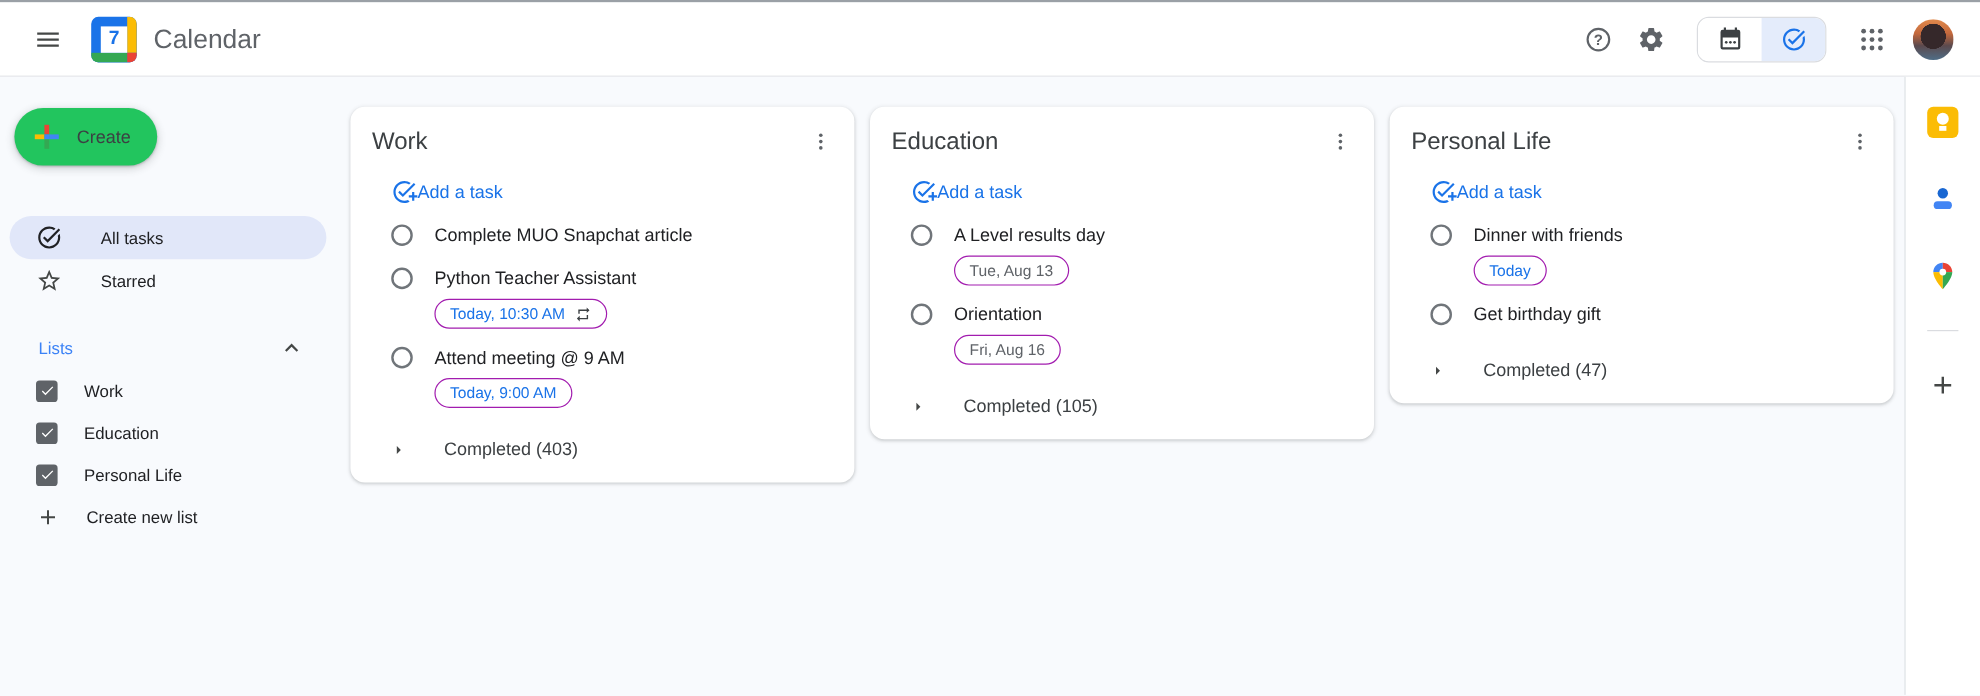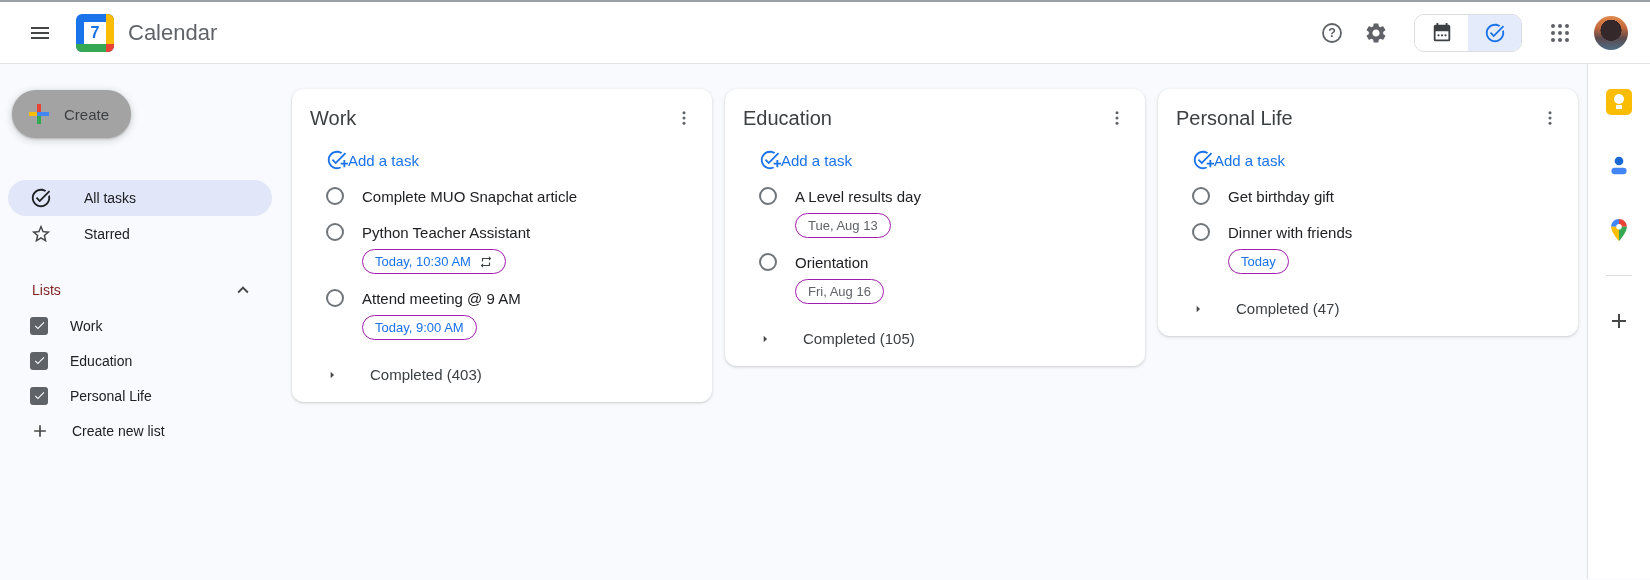--- a/index.html
+++ b/index.html
@@ -43,36 +43,36 @@
       linear-gradient(180deg, #e08a4d 0%, #c4683c 35%, #5b4a4e 65%, #4f6d86 100%);
   }
 
   
   .app-body { display: flex; height: 515px; background: #f8fafd; }
 
   
   .sidebar { width: 290px; flex: 0 0 auto; padding-top: 26px; }
   .create-btn {
     margin-left: 12px; height: 48px; border-radius: 24px; border: none; cursor: pointer;
-    background: #a3a3a3; display: flex; align-items: center; gap: 12px; padding: 0 22px 0 14px;
+    background: #22c55e; display: flex; align-items: center; gap: 12px; padding: 0 22px 0 14px;
     box-shadow: 0 1px 2px rgba(60,64,67,.3), 0 2px 6px 2px rgba(60,64,67,.15);
     font-family: inherit; font-size: 15px; font-weight: 500; color: #3c4043;
   }
   .nav-section { margin-top: 42px; }
   .side-row {
     height: 36px; display: flex; align-items: center; gap: 32px;
     margin: 0 18px 0 8px; padding-left: 22px; border-radius: 18px;
     font-size: 14px; color: #202124; cursor: pointer; background: none; border: none;
     font-family: inherit; width: 264px; text-align: left;
   }
   .side-row.selected { background: #e1e7f9; font-weight: 500; }
   .lists-head {
     margin: 26px 36px 6px 32px; height: 24px;
     display: flex; align-items: center; justify-content: space-between;
-    font-size: 14px; font-weight: 500; color: #7f1d1d;
+    font-size: 14px; font-weight: 500; color: #3b82f6;
   }
   .list-row { gap: 22px; height: 35px; }
   .checkbox {
     width: 18px; height: 18px; border-radius: 3px; background: #5f6368;
     display: flex; align-items: center; justify-content: center; flex: 0 0 auto;
   }
 
   
   .boards { flex: 1; display: flex; align-items: flex-start; gap: 13px; padding: 25px 9px 0 2px; }
   .board {
@@ -369,32 +369,32 @@
     <button class="add-task">
       <svg width="22" height="22" viewBox="0 0 24 24" fill="#1a73e8">
             <path d="M22 5.18L10.59 16.6l-4.24-4.24 1.41-1.41 2.83 2.83 10-10L22 5.18zM12 20c-4.41 0-8-3.59-8-8s3.59-8 8-8c1.57 0 3.04.46 4.28 1.25l1.45-1.45C16.1 2.67 14.13 2 12 2 6.48 2 2 6.48 2 12s4.48 10 10 10c1.73 0 3.36-.44 4.78-1.22l-1.5-1.5c-1 .46-2.11.72-3.28.72zm7-5h-3v2h3v3h2v-3h3v-2h-3v-3h-2v3z"></path>
           </svg>
       <span>Add a task</span>
     </button>
     <div class="tasks">
           <div class="task-row">
     <span class="task-circle"></span>
     <div class="task-body">
-      <div class="task-title">Get birthday gift</div>
-
-    </div>
-  </div>
-          <div class="task-row">
-    <span class="task-circle"></span>
-    <div class="task-body">
       <div class="task-title">Dinner with friends</div>
       <span class="chip chip-today">
         <span>Today</span>
 
       </span>
+    </div>
+  </div>
+          <div class="task-row">
+    <span class="task-circle"></span>
+    <div class="task-body">
+      <div class="task-title">Get birthday gift</div>
+
     </div>
   </div>
         </div>
     <button class="completed-row">
       <svg width="16" height="16" viewBox="0 0 24 24" fill="#444746">
             <path d="M10 17l5-5-5-5v10z"></path>
           </svg>
       <span>Completed (47)</span>
     </button>
   </article>

